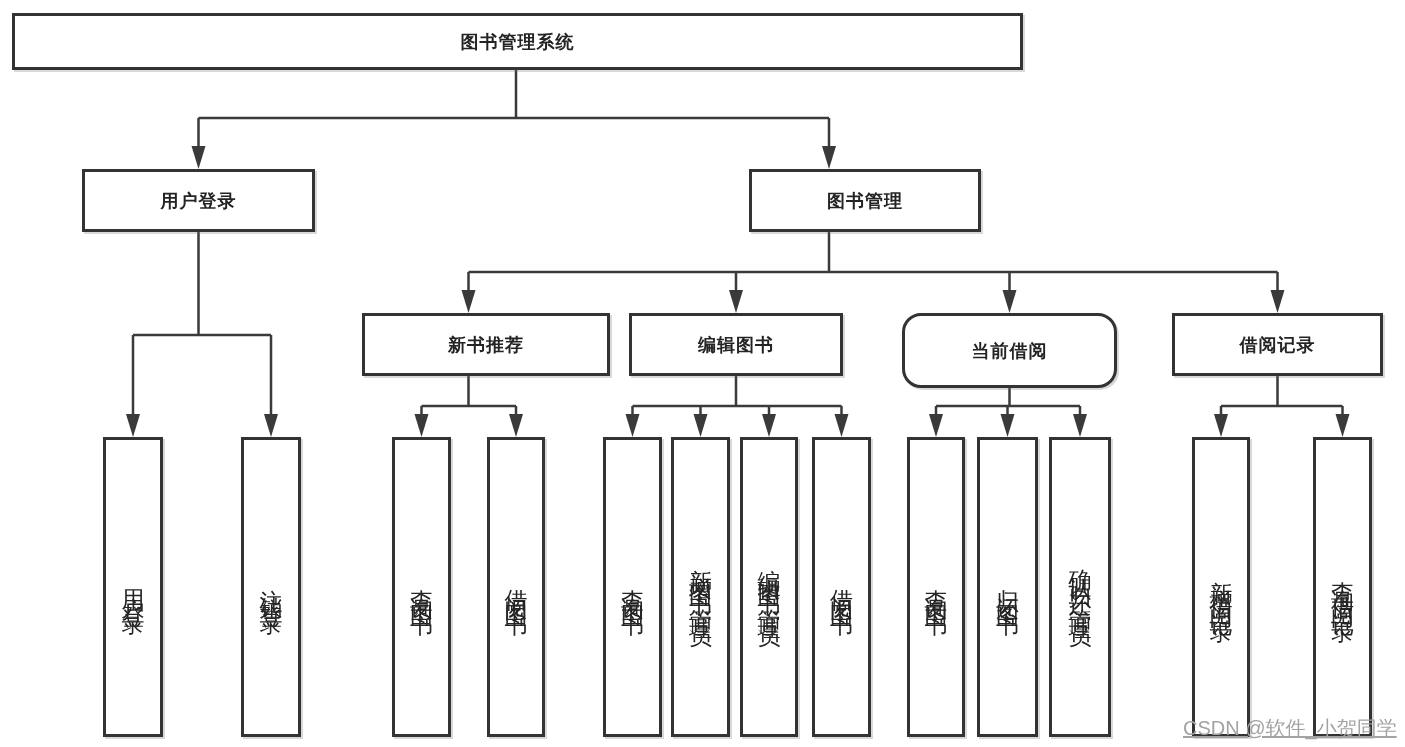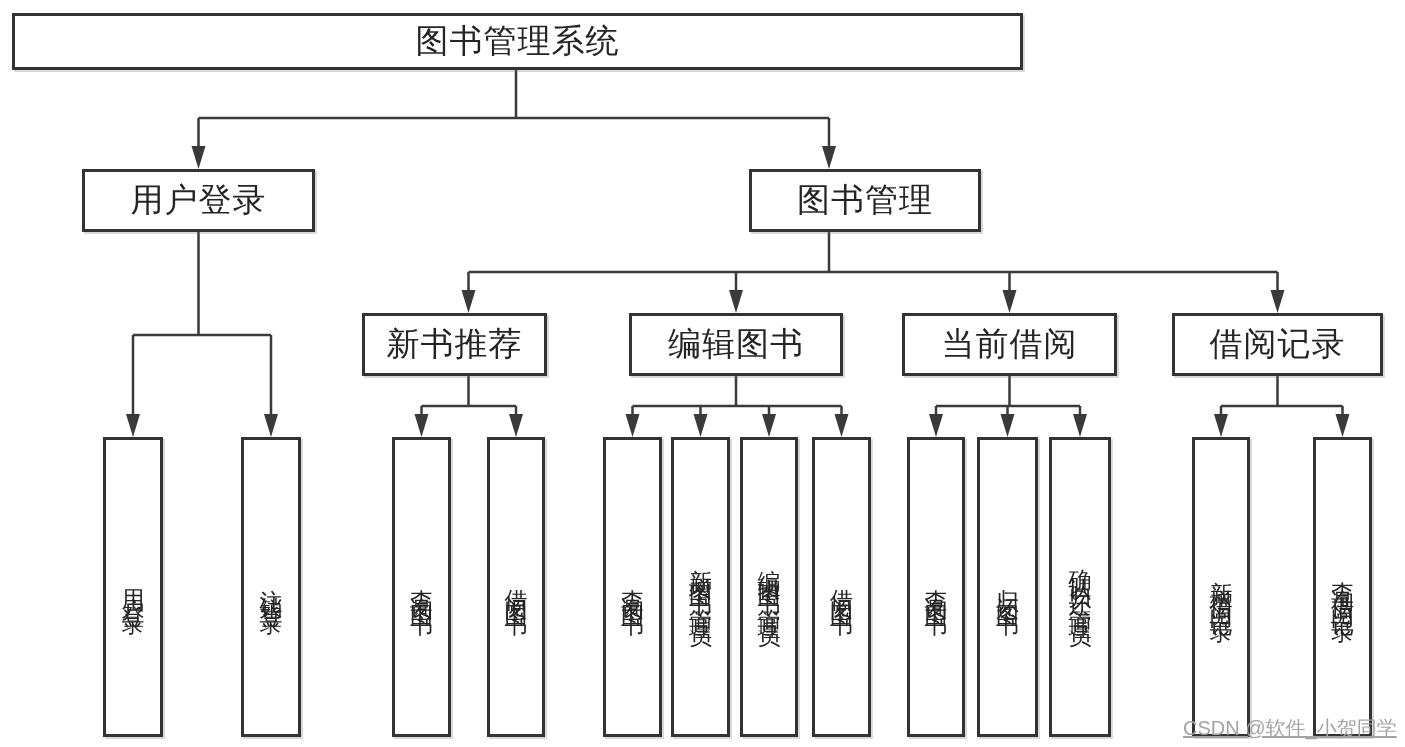--- a/index.html
+++ b/index.html
@@ -23,23 +23,24 @@
     box-sizing: border-box;
     border: 3px solid #333333;
     background: #ffffff;
     box-shadow: 2px 2px 0 rgba(120,120,120,0.28);
     display: flex;
     align-items: center;
     justify-content: center;
     z-index: 1;
   }
   .hnode {
-    font-size: 33px;
+    font-size: 18px;
     letter-spacing: 1px;
     white-space: nowrap;
+    font-weight: bold;
   }
   .leaf .vtext {
     writing-mode: vertical-lr;
     text-orientation: mixed;
     font-size: 23px;
     line-height: 1;
     letter-spacing: 8px;
     white-space: nowrap;
   }
   .watermark {
@@ -89,23 +90,23 @@
       <polygon points="1221,437 1214,414 1228,414"></polygon>
       <polygon points="1342.5,437 1335.5,414 1349.5,414"></polygon>
     </g>
   </svg>
 
   <div class="node hnode" style="left:12px; top:13px; width:1011px; height:57px;">图书管理系统</div>
 
   <div class="node hnode" style="left:82px; top:169px; width:233px; height:63px;">用户登录</div>
   <div class="node hnode" style="left:713px; top:169px; width:232px; height:63px;margin-left:36px;">图书管理</div>
 
-  <div class="node hnode" style="left:362px; top:313px; width:185px; height:63px;">新书推荐</div>
+  <div class="node hnode" style="left:362px; top:313px; width:248px; height:63px;">新书推荐</div>
   <div class="node hnode" style="left:629px; top:313px; width:214px; height:63px;">编辑图书</div>
-  <div class="node hnode" style="left:902px; top:313px; width:215px; height:63px;">当前借阅</div>
+  <div class="node hnode" style="left:902px; top:313px; width:215px; height:75px;border-radius:19px;">当前借阅</div>
   <div class="node hnode" style="left:1172px; top:313px; width:211px; height:63px;">借阅记录</div>
 
   <div class="node leaf" style="left:103px; top:437px; width:60px; height:300px;">
     <span class="vtext">用户登录</span>
   </div>
   <div class="node leaf" style="left:241px; top:437px; width:60px; height:300px;">
     <span class="vtext">注销登录</span>
   </div>
 
   <div class="node leaf" style="left:392px; top:437px; width:59px; height:300px;">

